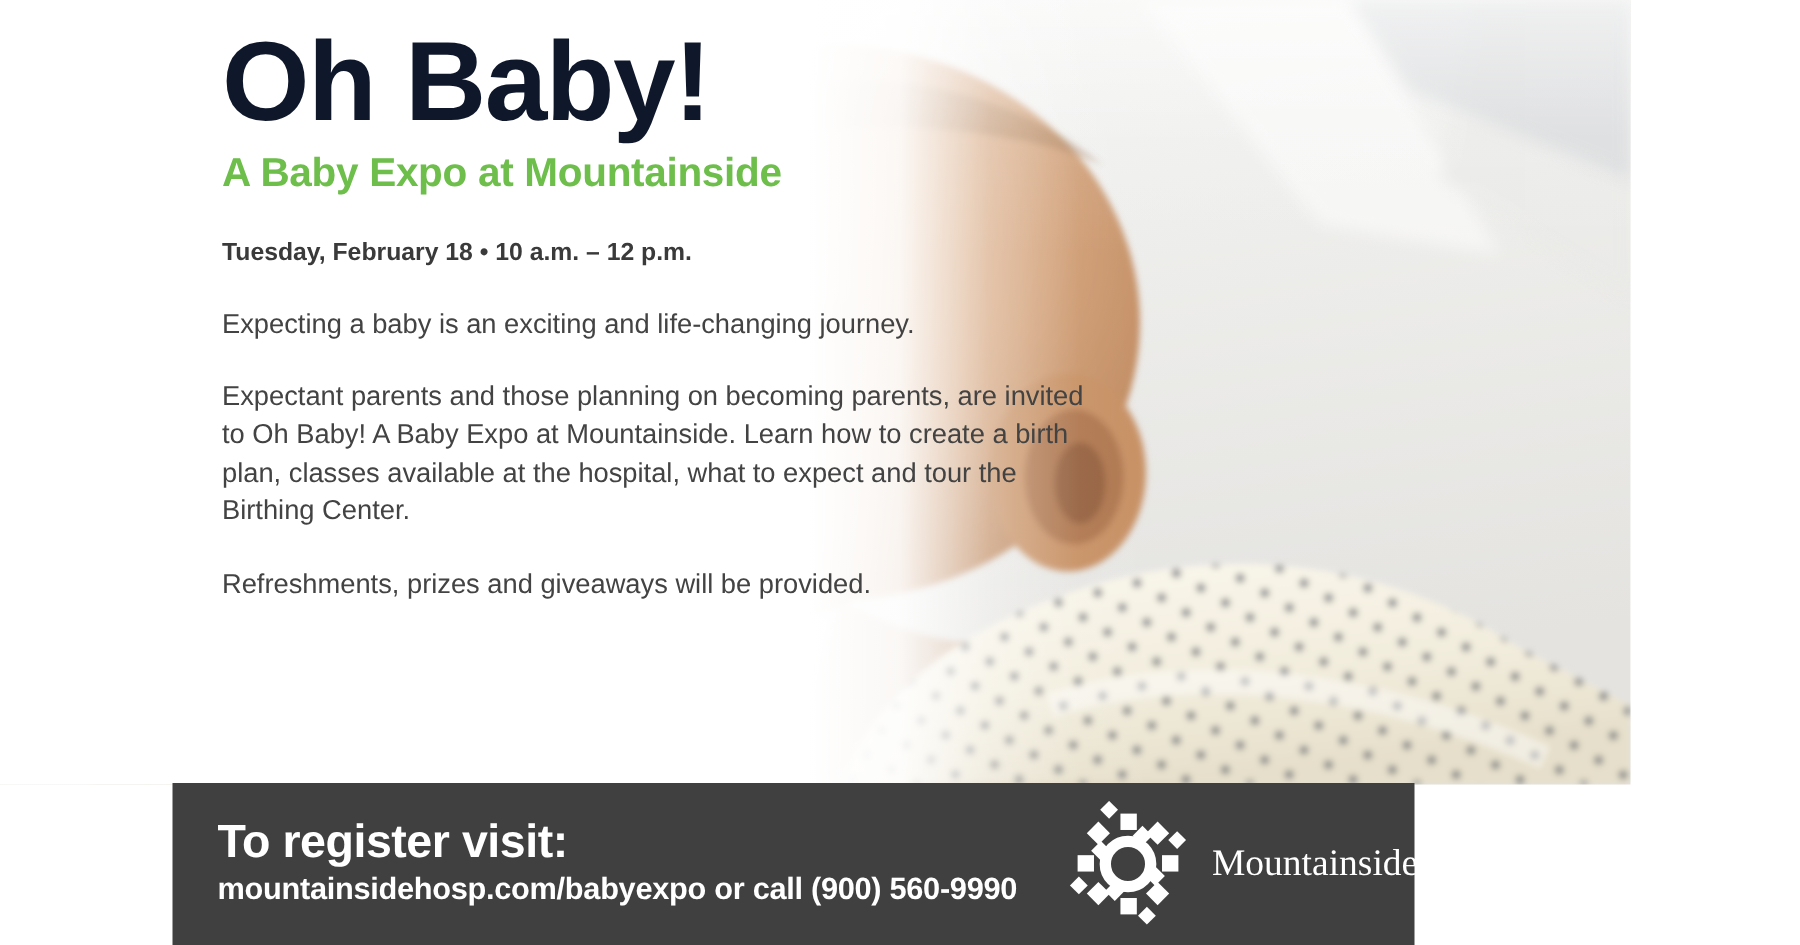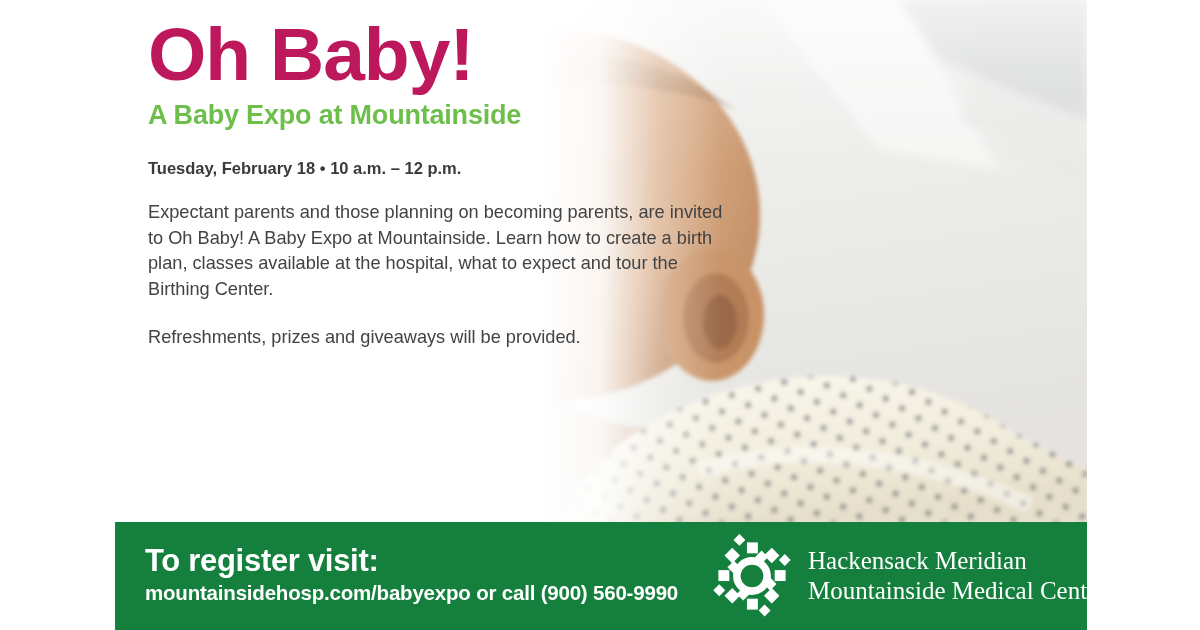--- a/index.html
+++ b/index.html
@@ -68,21 +68,21 @@
   }
 
   
   .text-block {
     position: absolute;
     left: 148px;
     top: 14px;
     width: 580px;
   }
   .title {
-    color: #be185d;
+    color: #0f172a;
     font-size: 75px;
     font-weight: bold;
     line-height: 80px;
     letter-spacing: -1px;
     margin: 0;
     white-space: nowrap;
   }
   .subtitle {
     color: #6DBE4B;
     font-size: 27px;
@@ -109,23 +109,23 @@
   .para.p1 { margin-top: 26px; }
   .para.p2 { margin-top: 22px; }
   .para.p3 { margin-top: 23px; }
   .para.p4 { margin-top: 23px; }
 
   
   .footer {
     position: absolute;
     left: 115px;
     top: 522px;
-    width: 972px;
+    width: 828px;
     height: 108px;
-    background: #15803d;
+    background: #404040;
   }
   .register {
     position: absolute;
     left: 30px;
     top: 22px;
     color: #ffffff;
   }
   .register-head {
     font-size: 31px;
     font-weight: bold;
@@ -278,20 +278,21 @@
       <path d="M900 0 L1087 0 L1087 120 L940 60 Z" fill="#cfd2d6" opacity="0.55" filter="url(#softer)"></path>
     </svg>
     <div class="photo-topfade"></div>
     <div class="photo-fade"></div>
   </div>
 
   <div class="text-block">
     <h1 class="title">Oh Baby!</h1>
     <h2 class="subtitle">A Baby Expo at Mountainside</h2>
     <p class="datetime">Tuesday, February 18 • 10 a.m. – 12 p.m.</p>
+    <p class="para p1">Expecting a baby is an exciting and life-changing journey.</p>
     <p class="para p2">Expectant parents and those planning on becoming parents, are invited to Oh Baby! A Baby Expo at Mountainside. Learn how to create a birth plan, classes available at the hospital, what to expect and tour the Birthing Center.</p>
     <p class="para p4">Refreshments, prizes and giveaways will be provided.</p>
   </div>
 
   <div class="footer">
 
     <div class="register">
       <p class="register-head">To register visit:</p>
       <p class="register-sub">mountainsidehosp.com/babyexpo or call (900) 560-9990</p>
     </div>
@@ -316,19 +317,18 @@
 
           <rect x="84" y="26" width="10" height="10" transform="rotate(45 89 31)"></rect>
           <rect x="60" y="86" width="10" height="10" transform="rotate(45 65 91)"></rect>
           <rect x="6" y="62" width="10" height="10" transform="rotate(45 11 67)"></rect>
           <rect x="30" y="2" width="10" height="10" transform="rotate(45 35 7)"></rect>
         </g>
 
         <circle cx="50" cy="50" r="18" fill="none" stroke="#ffffff" stroke-width="9"></circle>
       </svg>
       <div class="logo-text">
-        <div class="logo-line">Hackensack Meridian</div>
         <div class="logo-line">Mountainside Medical Center</div>
       </div>
     </div>
 
   </div>
 </div>
 
 </body></html>

